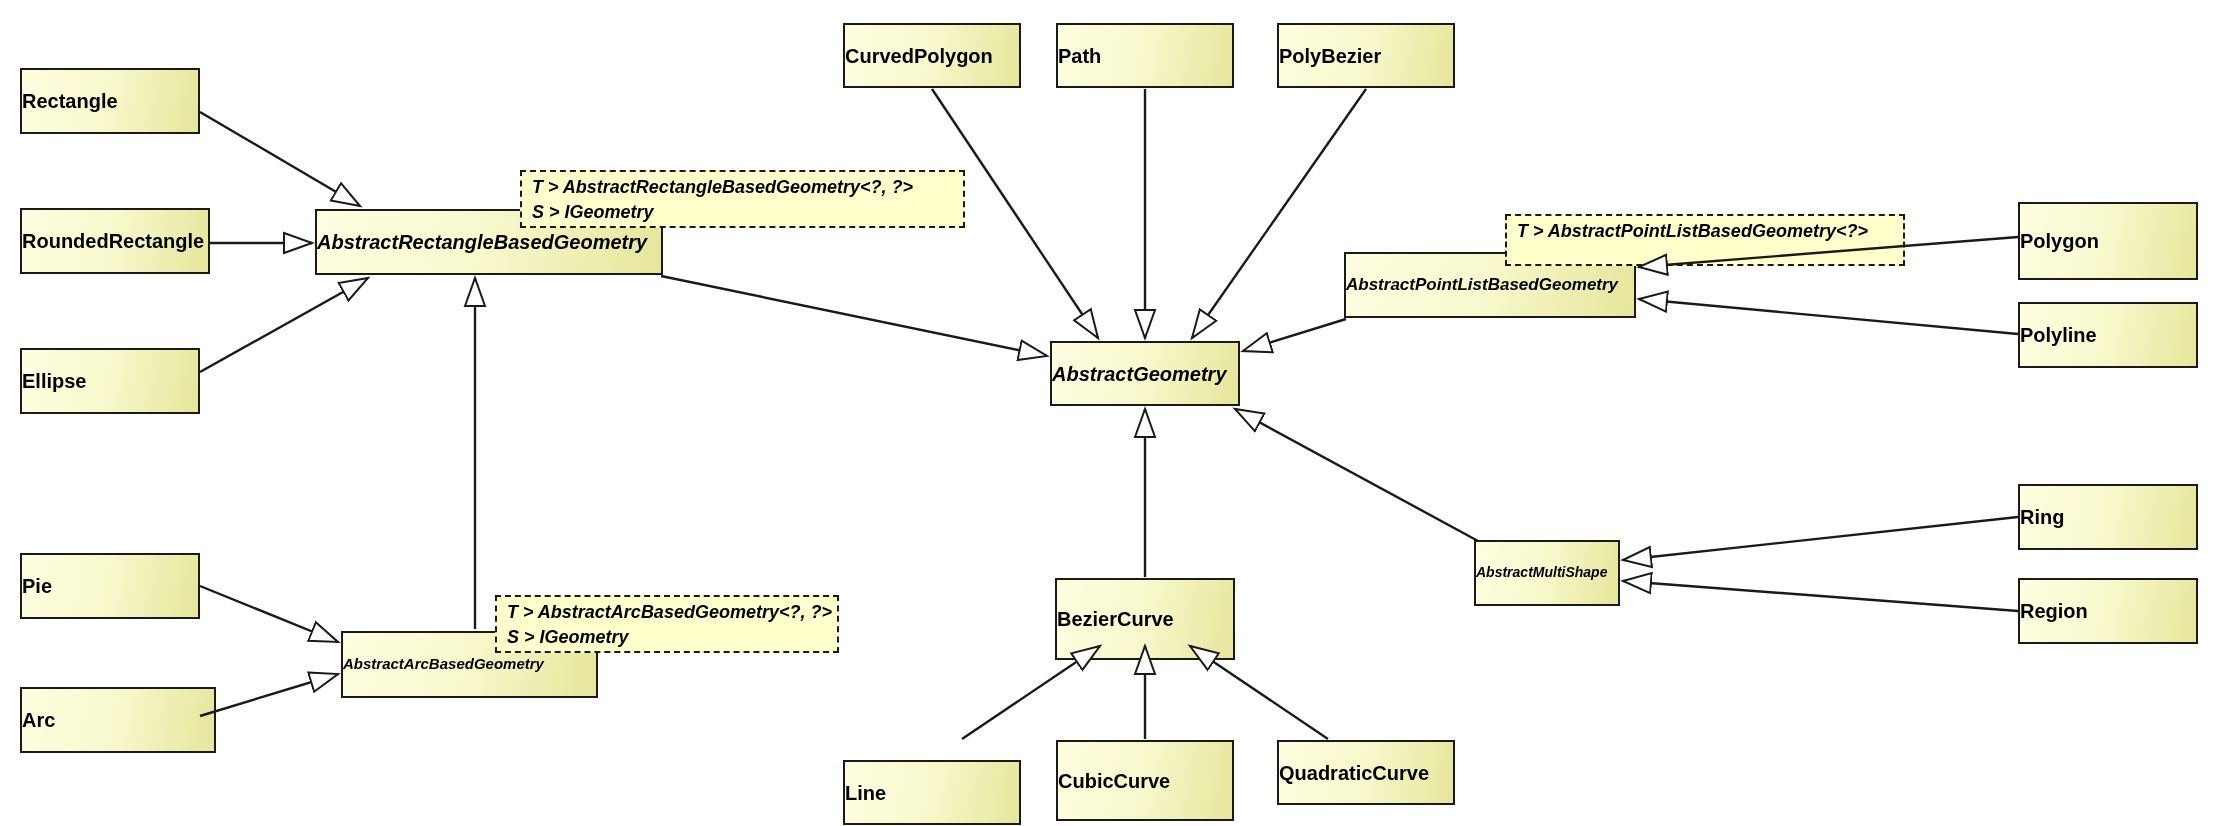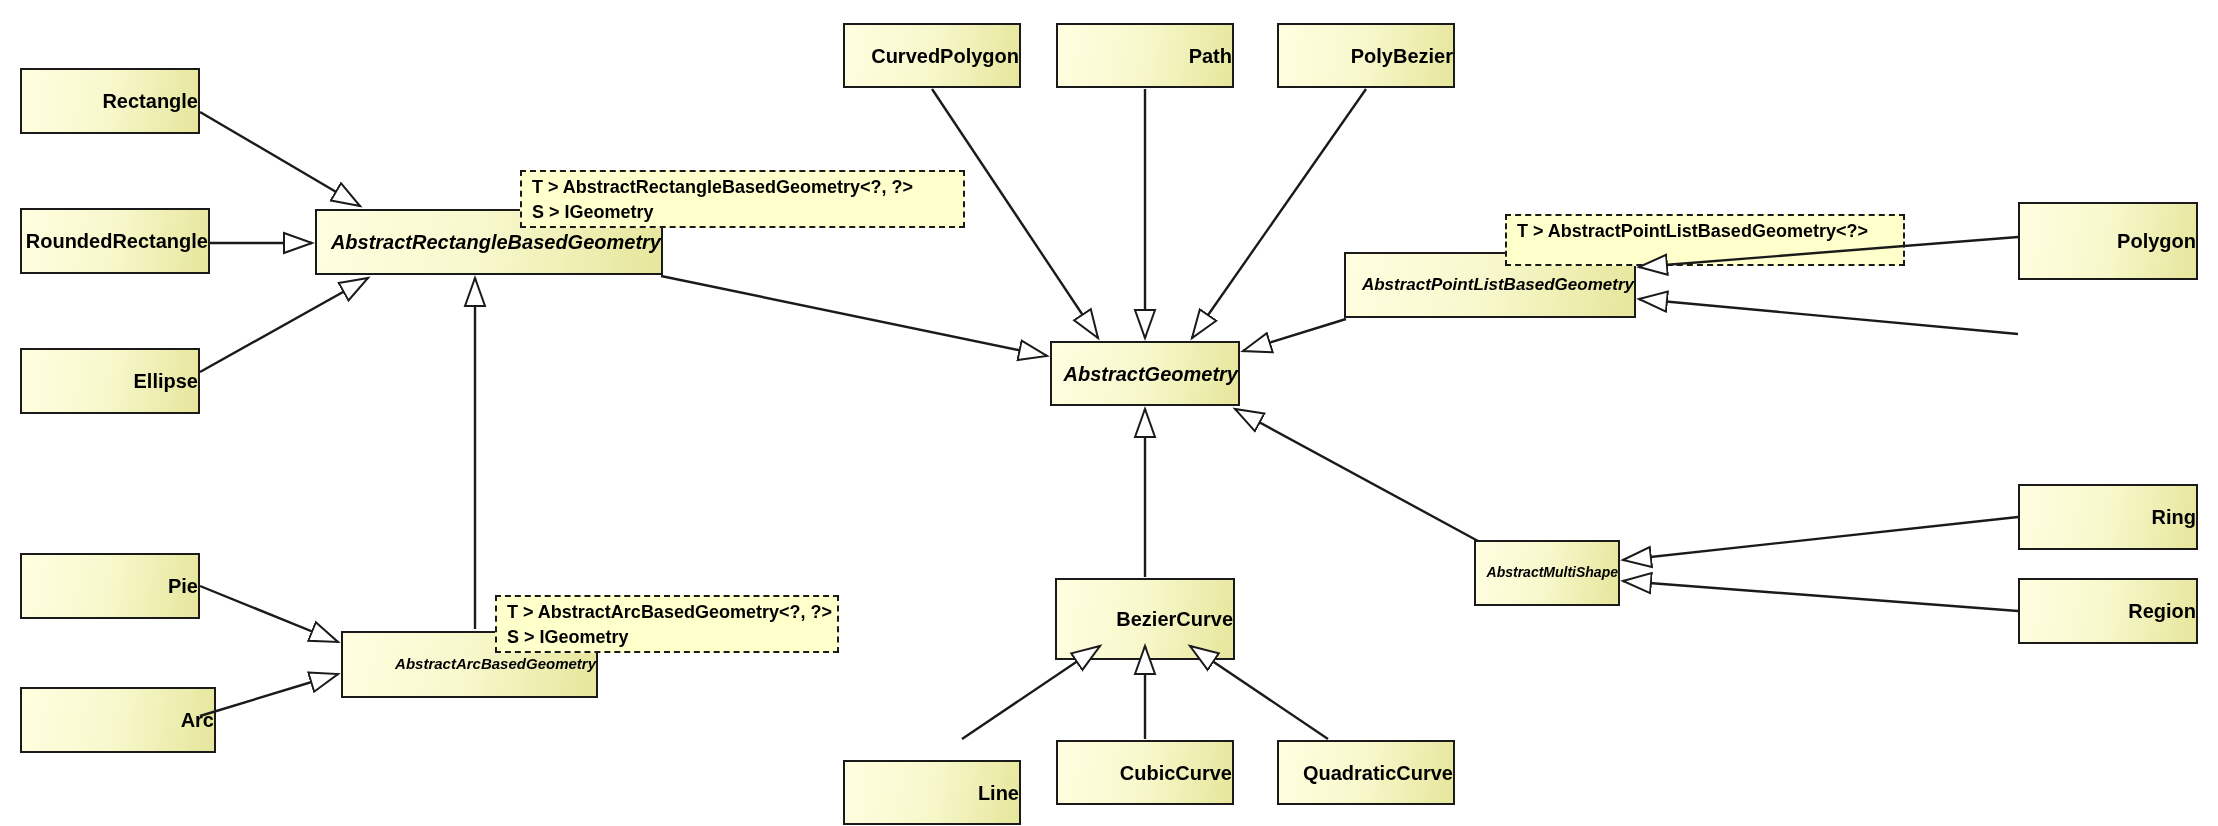--- a/index.html
+++ b/index.html
@@ -5,36 +5,36 @@
   html,body{margin:0;padding:0;background:#ffffff;}
   #canvas{
     position:relative;
     width:2218px;height:826px;
     background:var(--bg,#ffffff);
     overflow:hidden;
     font-family:"Liberation Sans", sans-serif;
   }
   .node{
     position:absolute;z-index:1;
-    display:flex;align-items:center;justify-content:flex-end;
+    display:flex;align-items:center;justify-content:flex-start;
     box-sizing:border-box;
     border:2px solid var(--border,#1a1a1a);
     background:linear-gradient(100deg,var(--fill-light,#fffee0) 0%,#f8f8cd 48%,var(--fill-dark,#e6e69c) 100%);
     color:var(--text,#000);
     font-weight:bold;font-size:20px;line-height:1.1;
     text-align:center;white-space:nowrap;
   }
   .node.abstract{font-style:italic;}
   .note{
     position:absolute;z-index:2;
     box-sizing:border-box;
     border:2px dashed var(--border,#1a1a1a);
     background:var(--note-fill,#ffffcc);
     color:var(--text,#000);
-    font-weight:bold;font-size:18px;line-height:25px;
+    font-weight:bold;font-style:italic;font-size:18px;line-height:25px;
     padding:3px 10px;white-space:nowrap;
   }
   .note span{display:block;}
   #edge-layer{
     position:absolute;left:0;top:0;z-index:3;
     pointer-events:none;
   }
   #edge-layer line{stroke:var(--edge,#1a1a1a);stroke-width:2.4;}
 </style>
 </head>
@@ -102,36 +102,39 @@
     </div>
   <div class="node abstract" style="left: 1050px; top: 341px; width: 190px; height: 65px;">
       <span>AbstractGeometry</span>
     </div>
   <div class="node abstract" style="left: 1344px; top: 252px; width: 292px; height: 66px; font-size: 17px;">
       <span>AbstractPointListBasedGeometry</span>
     </div>
   <div class="node" style="left: 2018px; top: 202px; width: 180px; height: 78px;">
       <span>Polygon</span>
     </div>
+  <div class="node" style="left: 2018px; top: 302px; width: 180px; height: 66px;">
+      <span>Polyline</span>
+    </div>
   <div class="node abstract" style="left: 1474px; top: 540px; width: 146px; height: 66px; font-size: 14px;">
       <span>AbstractMultiShape</span>
     </div>
   <div class="node" style="left: 2018px; top: 484px; width: 180px; height: 66px;">
       <span>Ring</span>
     </div>
   <div class="node" style="left: 2018px; top: 578px; width: 180px; height: 66px;">
       <span>Region</span>
     </div>
   <div class="node" style="left: 1055px; top: 578px; width: 180px; height: 82px;">
       <span>BezierCurve</span>
     </div>
   <div class="node" style="left: 843px; top: 740px; width: 178px; height: 65px; margin-top: 20px;">
       <span>Line</span>
     </div>
-  <div class="node" style="left: 1056px; top: 740px; width: 178px; height: 65px;">
+  <div class="node" style="left: 1056px; top: 740px; width: 178px; height: 81px;">
       <span>CubicCurve</span>
     </div>
   <div class="node" style="left: 1277px; top: 740px; width: 178px; height: 65px;">
       <span>QuadraticCurve</span>
     </div>
 
   <div class="note" style="left: 520px; top: 170px; width: 445px; height: 58px;">
     <span>T &gt; AbstractRectangleBasedGeometry&lt;?, ?&gt;</span>
     <span>S &gt; IGeometry</span>
   </div>

